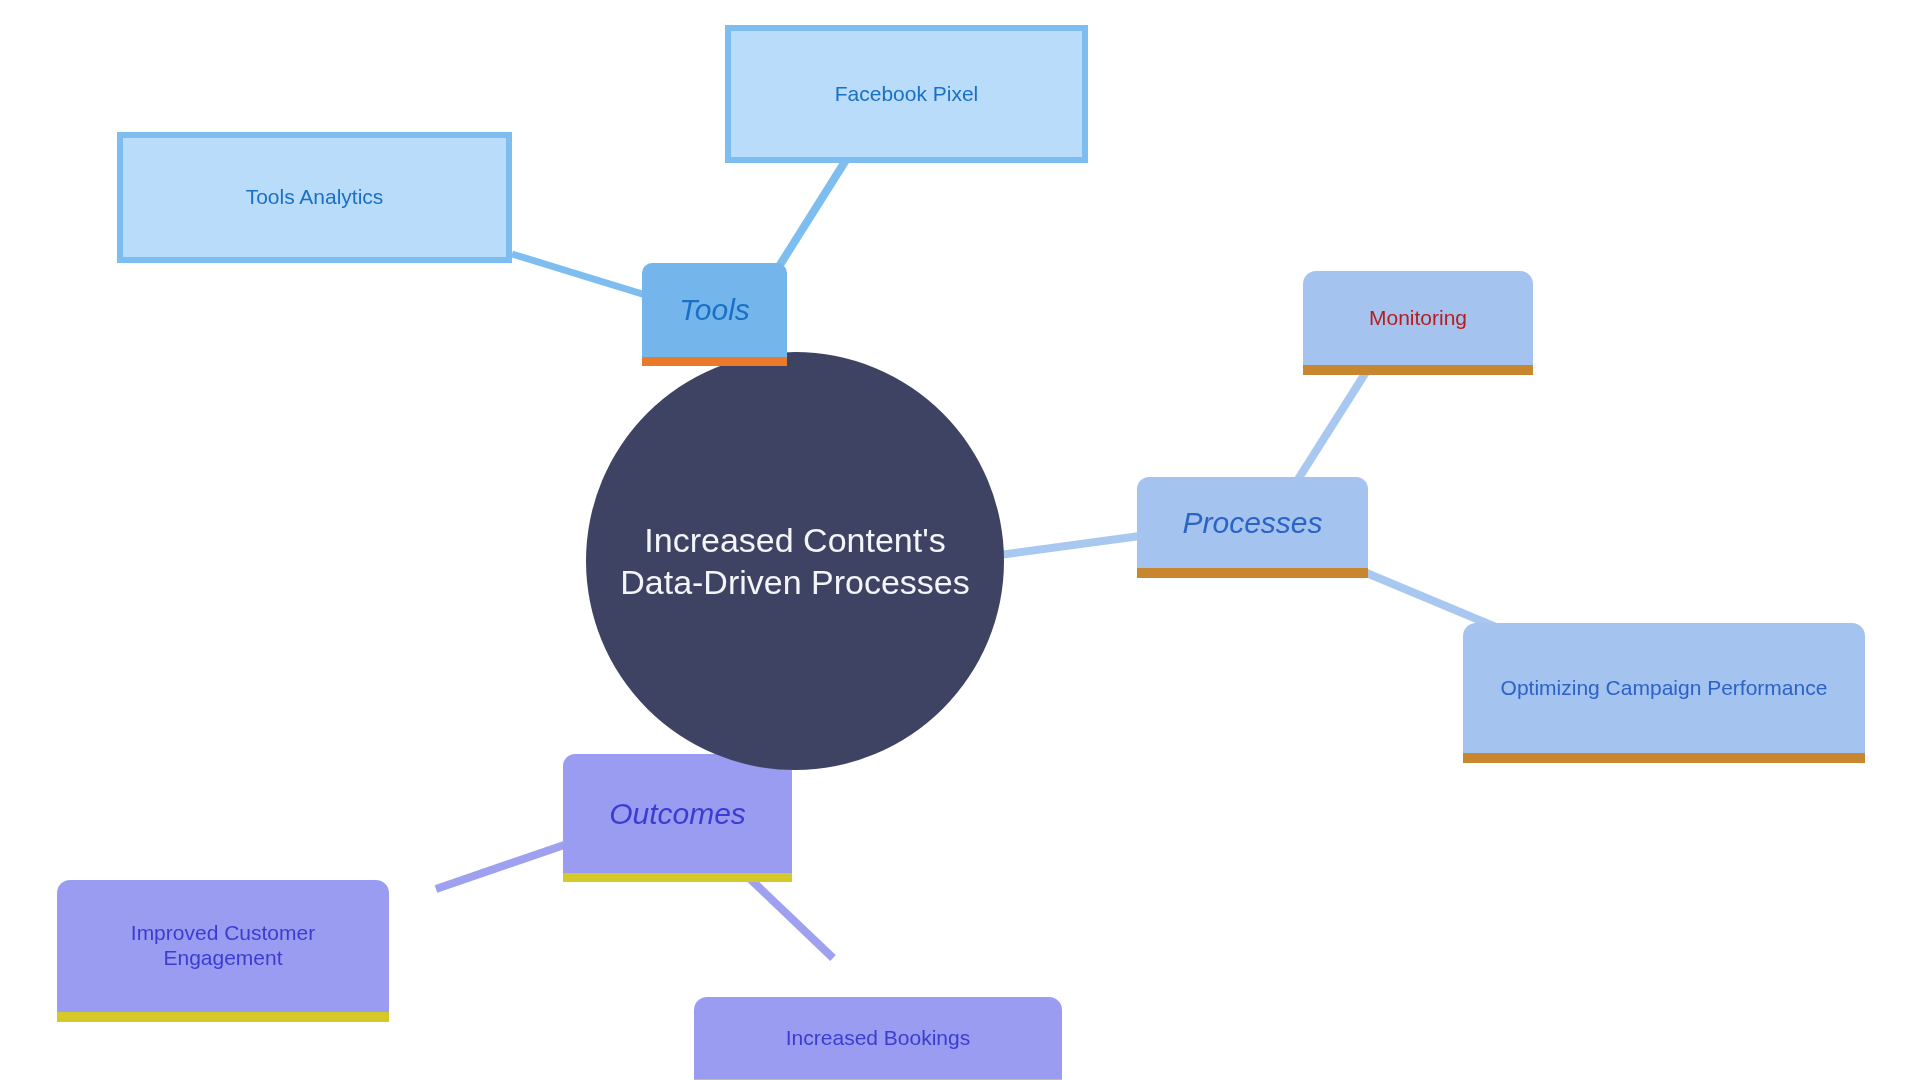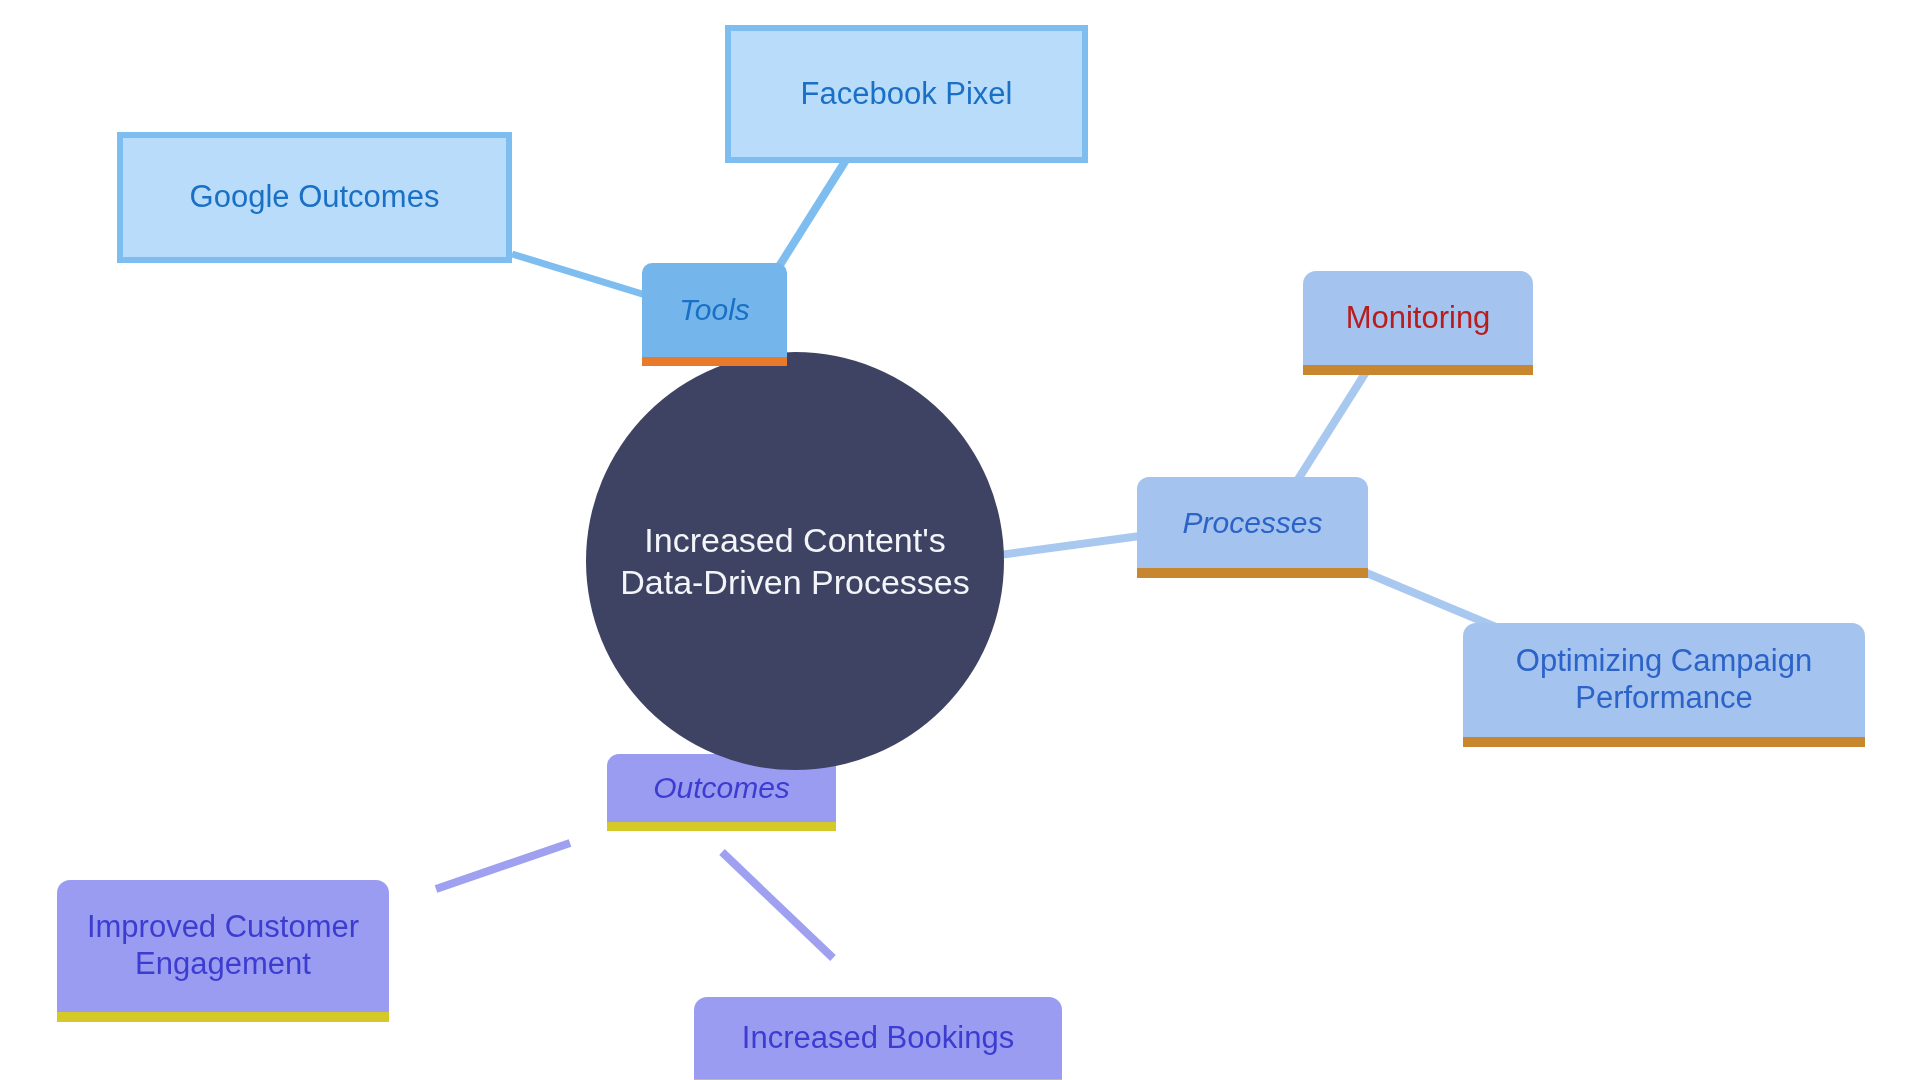--- a/index.html
+++ b/index.html
@@ -40,49 +40,48 @@
     background:#74b6ec;color:#1a70c4;
     border-bottom:9px solid #e9792b;
     border-radius:10px 10px 0 0;
   }
   .node-processes{
     left:1137px;top:477px;width:231px;height:101px;
     background:#a4c3ee;color:#2b63c9;
     border-bottom:10px solid #c8862e;
   }
   .node-outcomes{
-    left:563px;top:754px;width:229px;height:77px;
+    left:563px;top:754px;width:229px;height:128px;
     background:#9a9cf2;color:#3d3cd1;
     border-bottom:9px solid #d5c929;
     z-index:2; 
-    margin-left:44px;
   }
   
   .child{
     z-index:4;
-    font-size:31px;line-height:1.18;
+    font-size:21px;line-height:1.18;
   }
   .node-facebook-pixel{
     left:725px;top:25px;width:363px;height:138px;
     background:#b9dcfa;color:#1a70c4;
     border:6px solid #7dbdf0;
   }
   .node-google-analytics{
     left:117px;top:132px;width:395px;height:131px;
     background:#b9dcfa;color:#1a70c4;
     border:6px solid #7dbdf0;
   }
   .node-monitoring{
     left:1303px;top:271px;width:230px;height:104px;
     background:#a4c3ee;color:#2b63c9;
     border-bottom:10px solid #c8862e;
     border-radius:13px 13px 0 0;
   }
   .node-optimizing{
-    left:1463px;top:623px;width:402px;height:124px;
+    left:1463px;top:623px;width:402px;height:140px;
     background:#a4c3ee;color:#2b63c9;
     border-bottom:10px solid #c8862e;
     border-radius:13px 13px 0 0;
   }
   .node-improved{
     left:57px;top:880px;width:332px;height:142px;
     background:#9a9cf2;color:#3d3cd1;
     border-bottom:10px solid #d5c929;
     border-radius:13px 13px 0 0;
   }
@@ -120,21 +119,21 @@
 
   <div class="node topic node-tools" style="background: rgb(116, 182, 236); color: rgb(26, 112, 196); border-bottom-color: rgb(233, 121, 43);">
     <span class="label">Tools</span>
   </div>
 
   <div class="node child node-facebook-pixel" style="background: rgb(185, 220, 250); color: rgb(26, 112, 196); border-color: rgb(125, 189, 240);">
     <span class="label">Facebook Pixel</span>
   </div>
 
   <div class="node child node-google-analytics" style="background: rgb(185, 220, 250); color: rgb(26, 112, 196); border-color: rgb(125, 189, 240);">
-    <span class="label">Google Outcomes</span>
+    <span class="label">Tools Analytics</span>
   </div>
 
   <div class="node topic node-processes" style="background: rgb(164, 195, 238); color: rgb(43, 99, 201); border-bottom-color: rgb(200, 134, 46);">
     <span class="label">Processes</span>
   </div>
 
   <div class="node child node-monitoring" style="background: rgb(164, 195, 238); color: #b91c1c; border-bottom-color: rgb(200, 134, 46);">
     <span class="label">Monitoring</span>
   </div>
 

